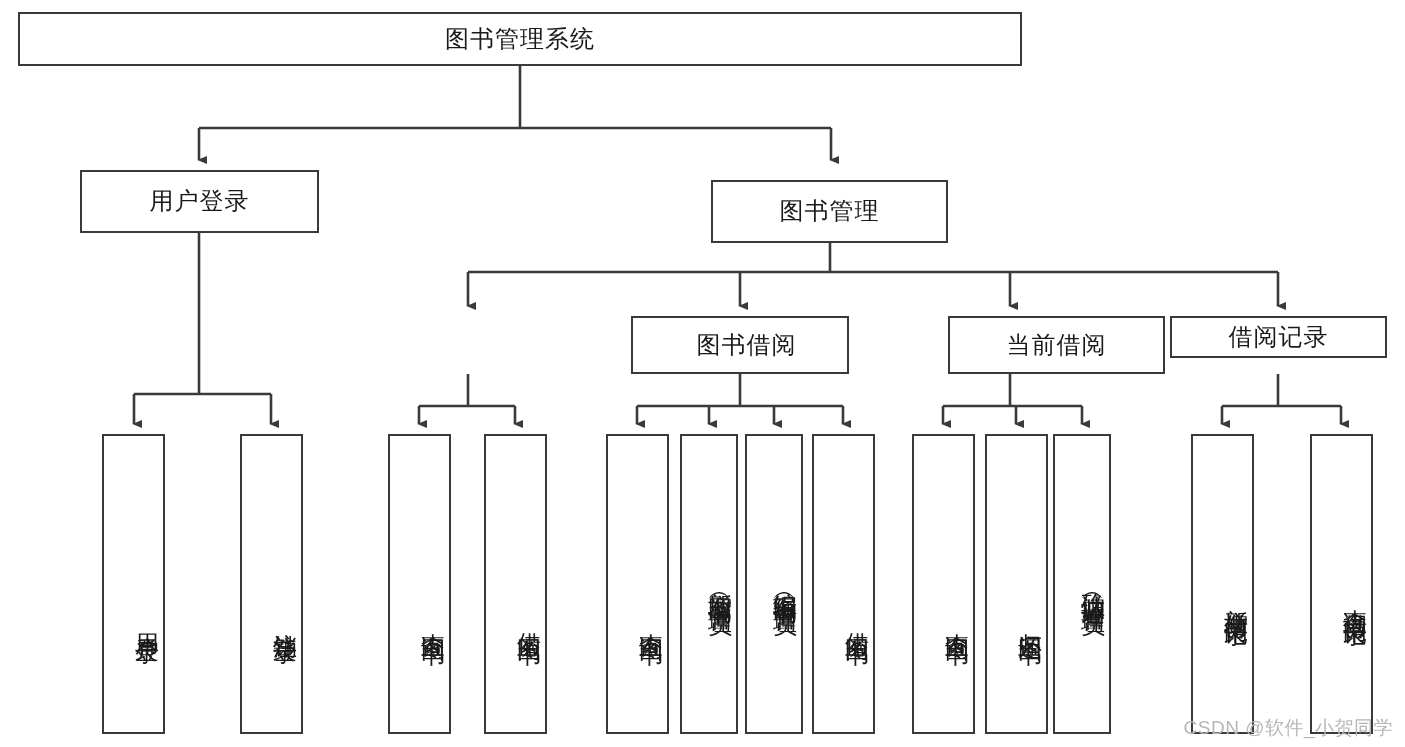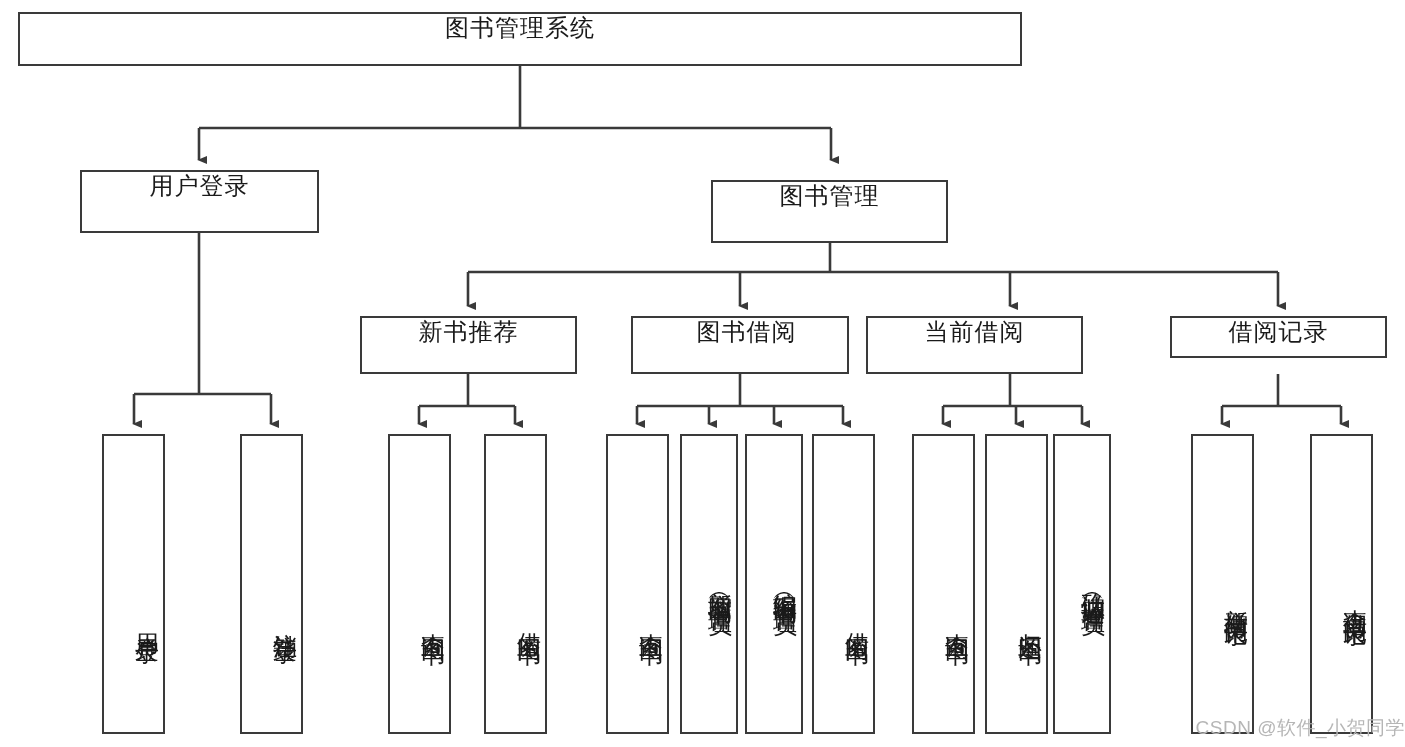--- a/index.html
+++ b/index.html
@@ -24,21 +24,21 @@
     width: 1405px;
     height: 747px;
     pointer-events: none;
   }
   .node {
     position: absolute;
     box-sizing: border-box;
     border: 2.5px solid #3a3a3a;
     background: #ffffff;
     display: flex;
-    align-items: flex-start;
+    align-items: center;
     justify-content: center;
     color: #1a1a1a;
     z-index: 2;
   }
   .node.horiz {
     font-size: 24px;
     letter-spacing: 1px;
     line-height: 1.2;
   }
   .node.vert {
@@ -52,21 +52,21 @@
   }
   .node.vert.tall-pad {
     padding-top: 4px;
   }
   .node-label {
     display: block;
     white-space: nowrap;
   }
   #watermark {
     position: absolute;
-    right: 0;
+    right: 12px;
     bottom: 6px;
     font-size: 19px;
     color: #b6b6b6;
     z-index: 5;
     white-space: nowrap;
     letter-spacing: 0.5px;
   }
 </style>
 </head>
 <body>
@@ -127,27 +127,24 @@
     <span class="node-label">图书管理系统</span>
   </div>
 
   <div class="node horiz" style="left:80px; top:170px; width:239px; height:63px;">
     <span class="node-label">用户登录</span>
   </div>
   <div class="node horiz" style="left:711px; top:180px; width:237px; height:63px;">
     <span class="node-label">图书管理</span>
   </div>
 
-  <div class="node horiz" style="left:360px; top:316px; width:217px; height:58px;">
-    <span class="node-label">新书推荐</span>
-  </div>
   <div class="node horiz" style="left:631px; top:316px; width:218px; height:58px;padding-left:13px;">
     <span class="node-label">图书借阅</span>
   </div>
-  <div class="node horiz" style="left:866px; top:316px; width:217px; height:58px;">
+  <div class="node horiz" style="left:948px; top:316px; width:217px; height:58px;">
     <span class="node-label">当前借阅</span>
   </div>
   <div class="node horiz" style="left:1170px; top:316px; width:217px; height:42px;">
     <span class="node-label">借阅记录</span>
   </div>
 
   <div class="node vert" style="left:102px; top:434px; width:63px; height:300px; padding-top:72px;">
     <span class="node-label">用户登录</span>
   </div>
   <div class="node vert" style="left:240px; top:434px; width:63px; height:300px; padding-top:72px;">

